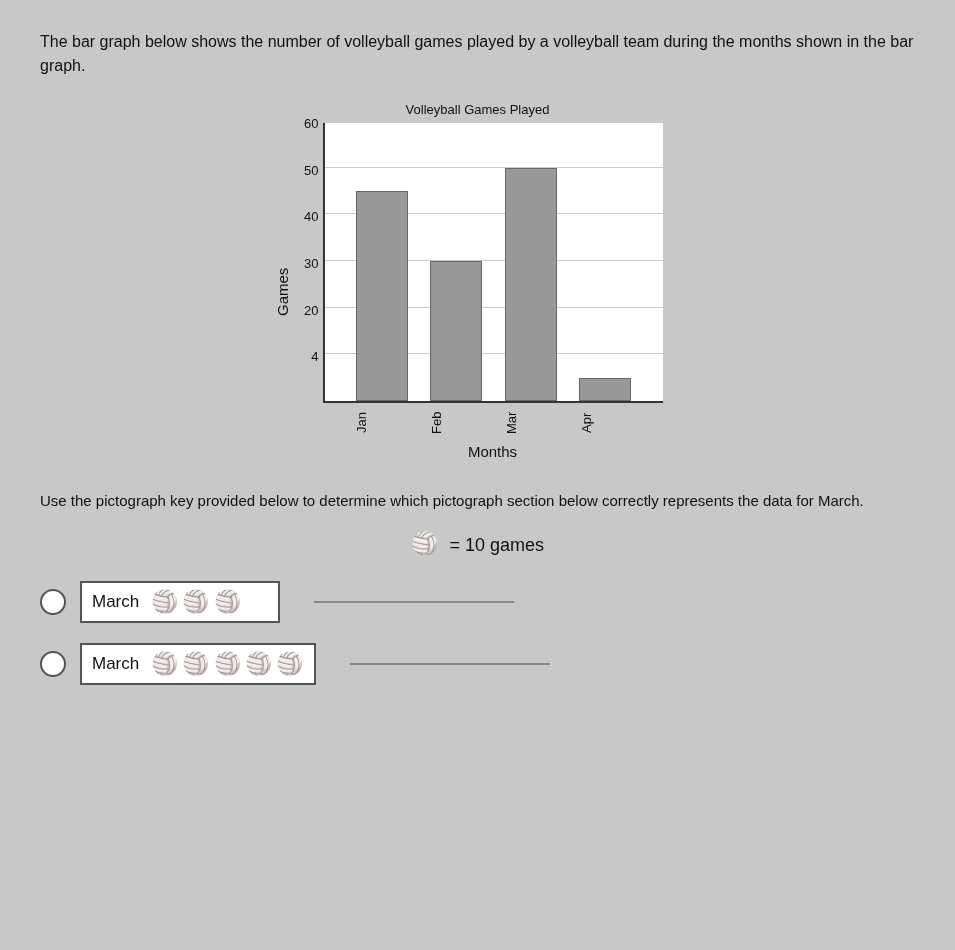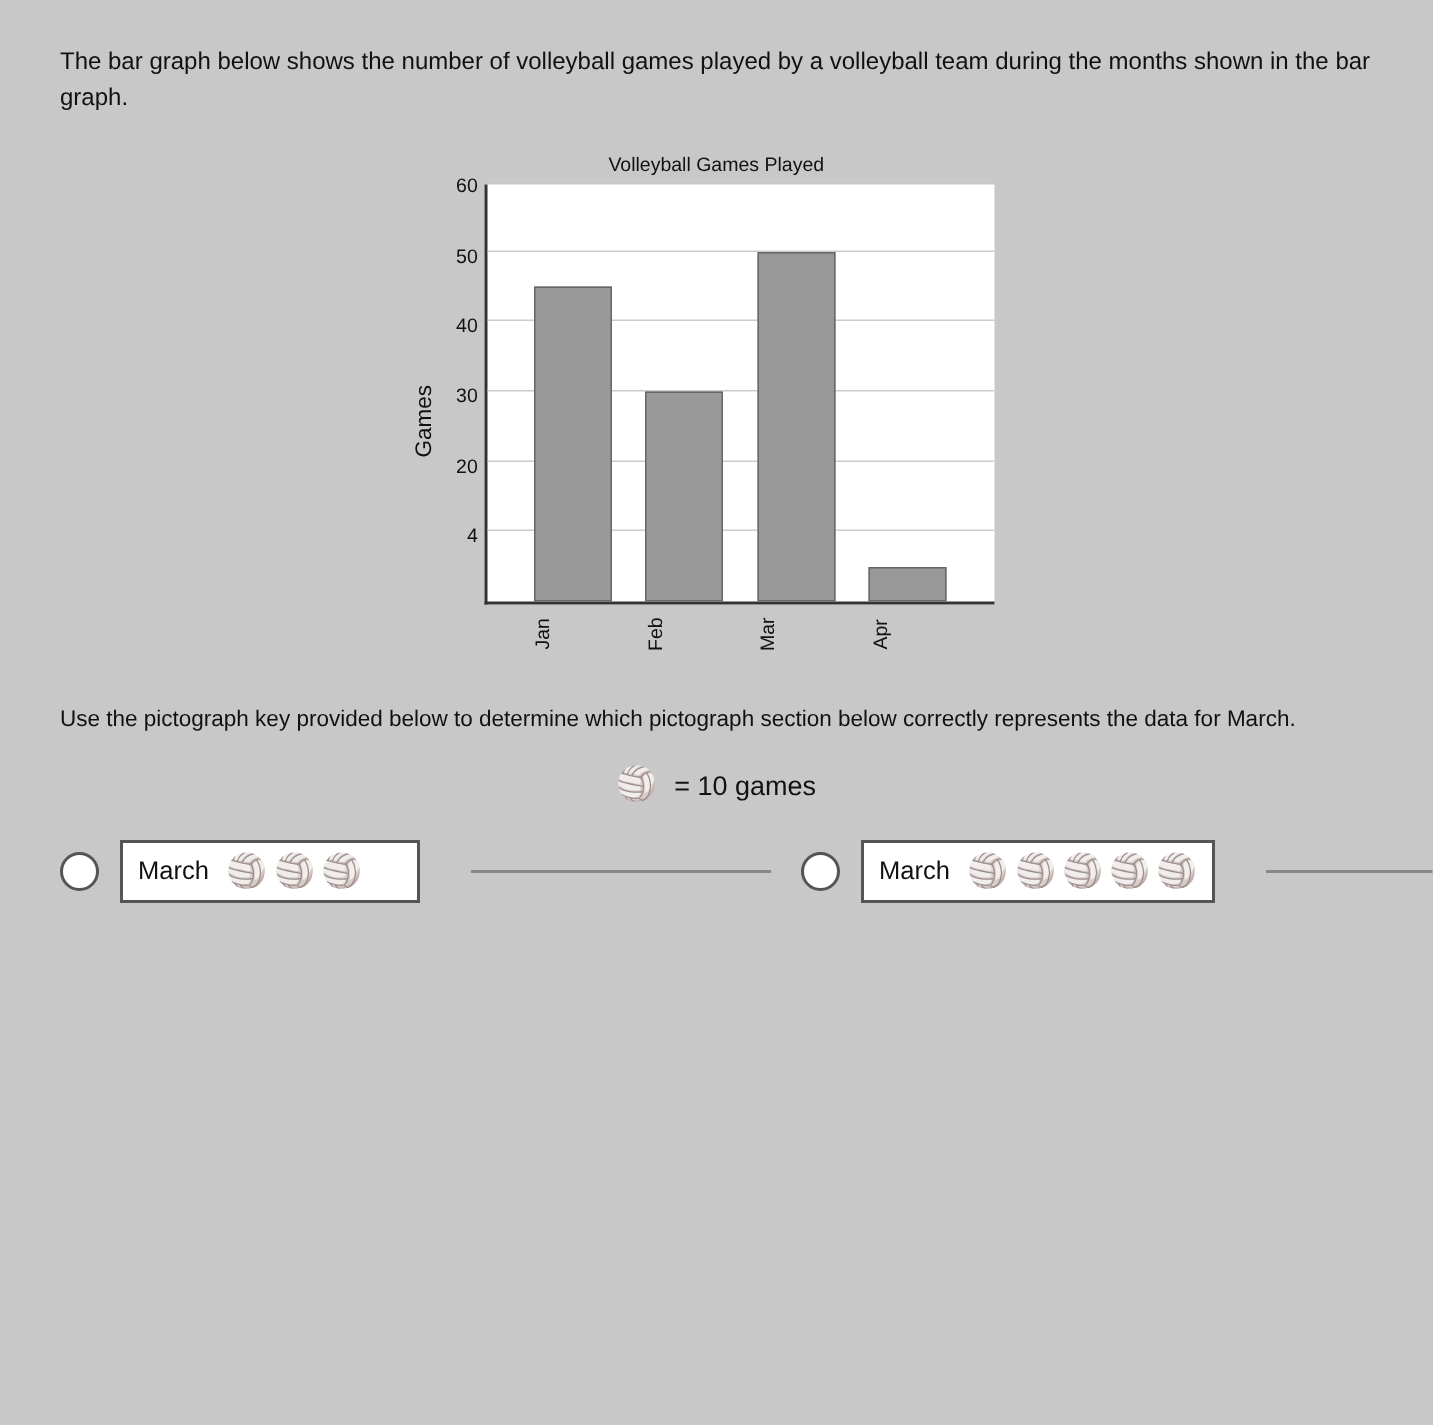--- a/index.html
+++ b/index.html
@@ -102,21 +102,21 @@
       line-height: 1.5;
       margin-bottom: 18px;
     }
     .key-line {
       text-align: center;
       font-size: 18px;
       margin-bottom: 24px;
     }
     .options-area {
       display: flex;
-      flex-direction: row;
+      flex-direction: column;
       align-items: flex-start;
       gap: 20px;
     }
     .option-row {
       display: flex;
       align-items: center;
       gap: 14px;
     }
     .radio-circle {
       width: 26px;
@@ -201,20 +201,23 @@
         </div>
 
         <div style="display:flex; margin-left:32px;">
           <div class="x-labels">
             <span class="x-label">Jan</span>
             <span class="x-label">Feb</span>
             <span class="x-label">Mar</span>
             <span class="x-label">Apr</span>
           </div>
         </div>
+        <div style="margin-left:32px;">
+          <div class="x-axis-title">Months</div>
+        </div>
       </div>
     </div>
   </div>
 </div>
 
 <p class="instruction-text">Use the pictograph key provided below to determine which pictograph section below correctly represents the data for March.</p>
 
 <div class="key-line">
   <span style="font-size:22px;">🏐</span>
   <span style="font-size:18px; margin-left:6px;">= 10 games</span>

